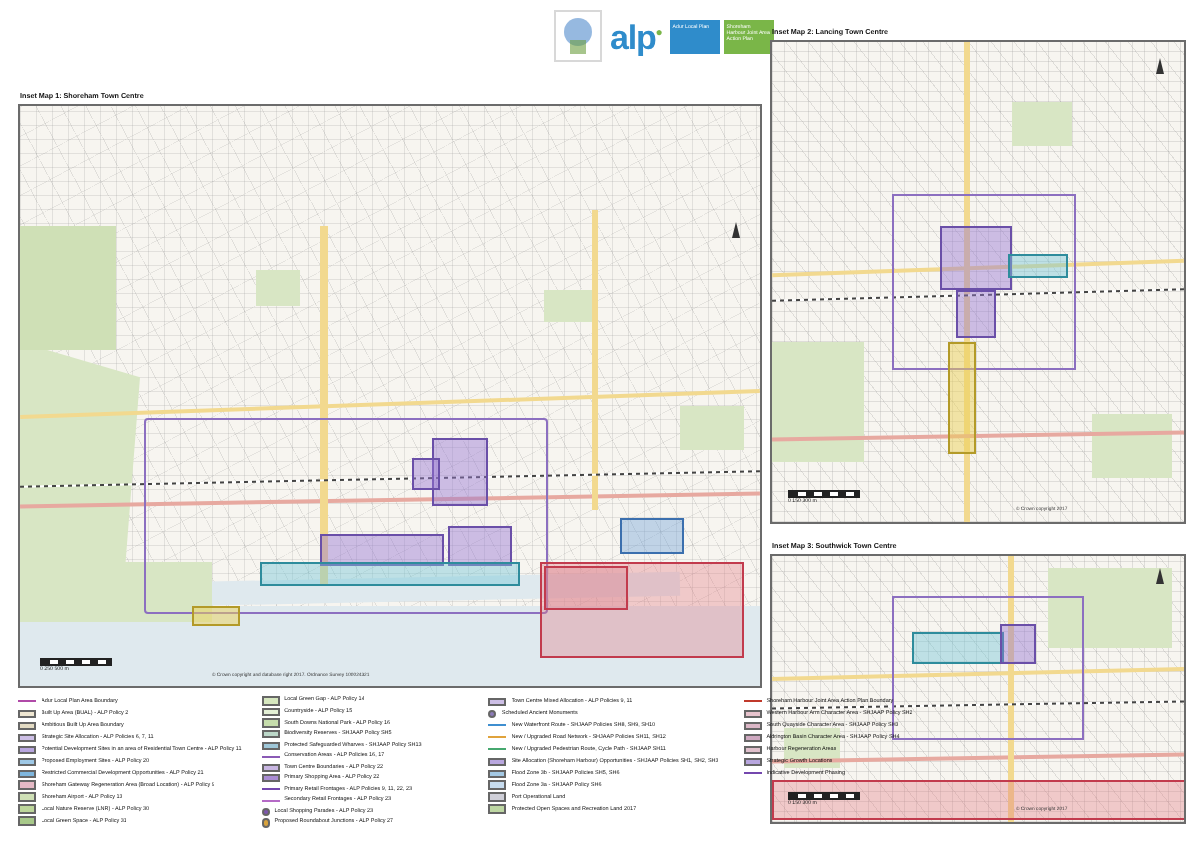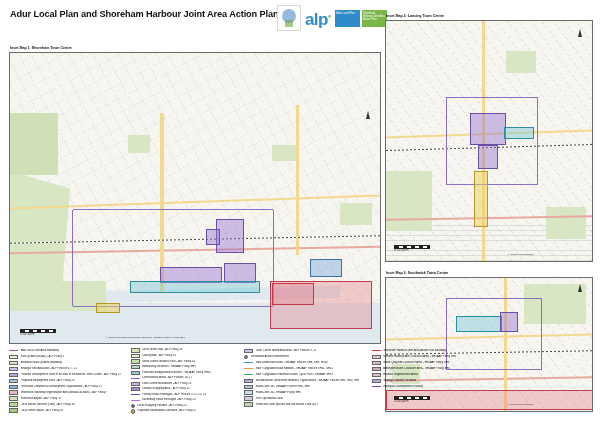--- a/index.html
+++ b/index.html
@@ -268,21 +268,20 @@
     white-space: nowrap;
     overflow: hidden;
   }
 </style>
 </head>
 <body>
 
 <div id="sheet">
 
   <div class="title-block">
-    <div class="title-line2">Adur Local Plan and Shoreham Harbour Joint Area Action Plan</div>
   </div>
 
   <div class="logo-block">
     <div class="logo-crest"></div>
     <div class="logo-alp">
       <span>alp</span><sup>●</sup>
     </div>
     <div class="logo-tags">
       <div class="logo-tag blue">Adur Local Plan</div>
       <div class="logo-tag green">Shoreham Harbour Joint Area Action Plan</div>

